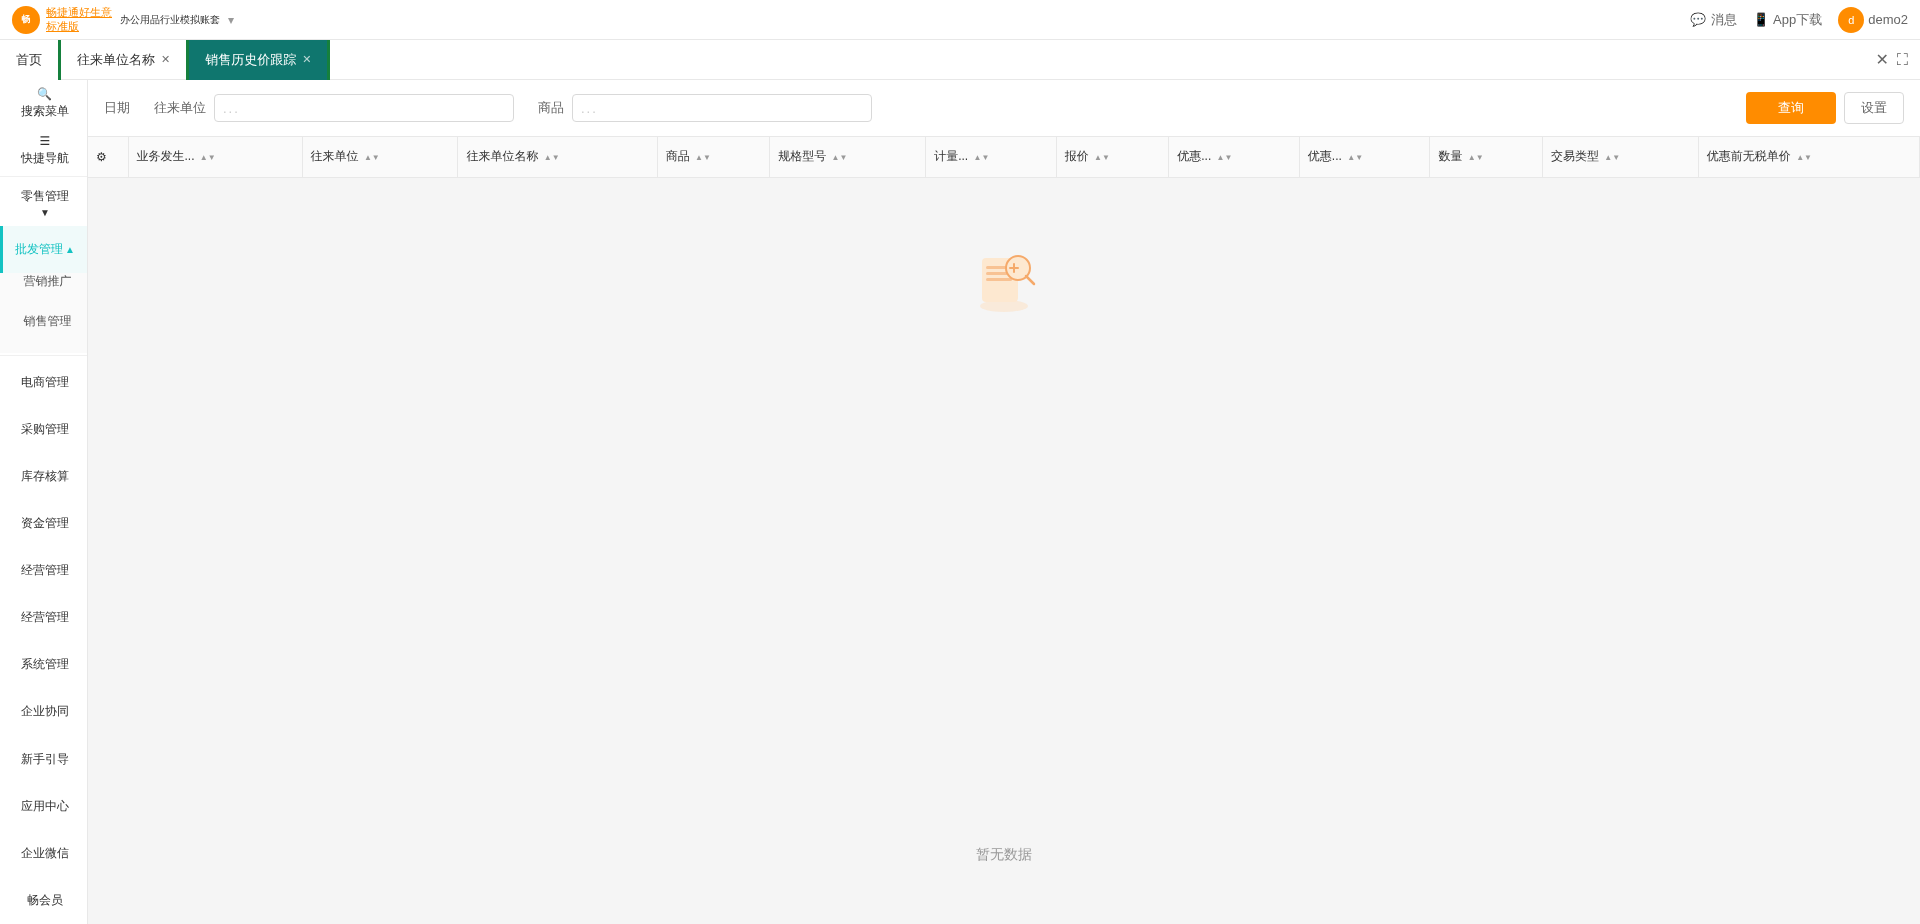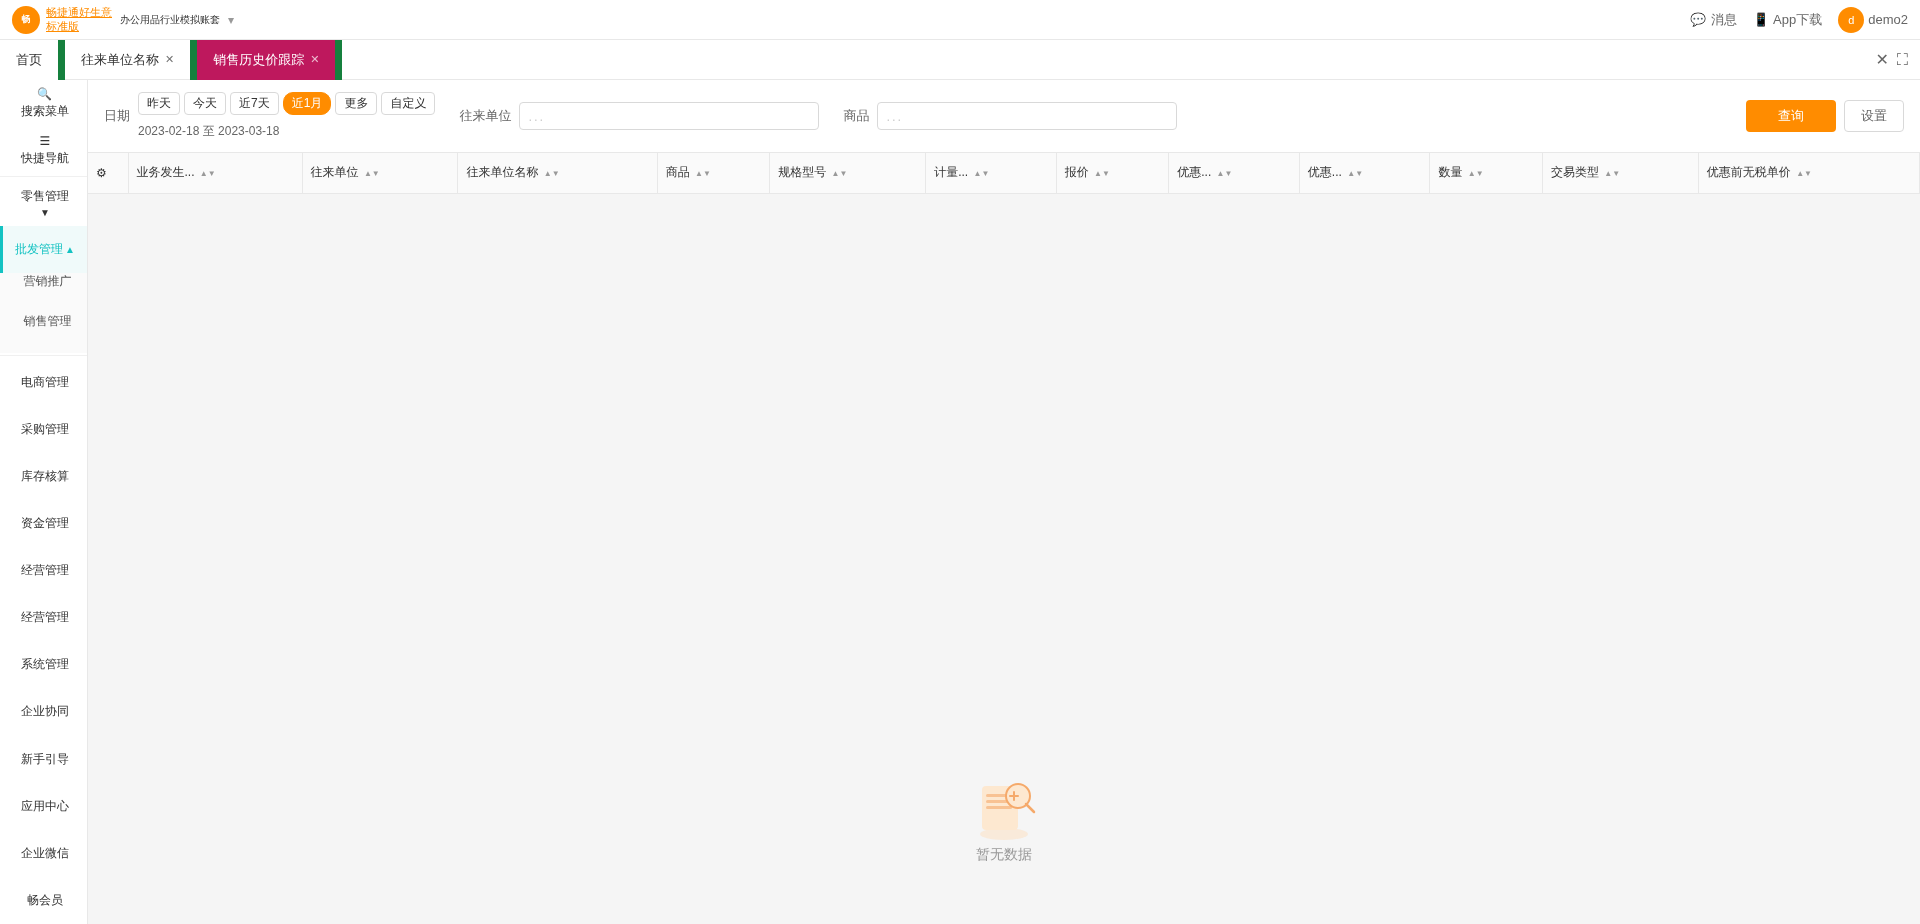--- a/index.html
+++ b/index.html
@@ -12,22 +12,22 @@
     .logo-circle { width: 28px; height: 28px; background: #ff8c00; border-radius: 50%; display: flex; align-items: center; justify-content: center; color: white; font-size: 10px; font-weight: bold; }
     .logo-text { font-size: 11px; color: #ff8c00; line-height: 1.2; text-decoration: underline; }
     .topbar-title { font-size: 10px; color: #333; margin-left: 0; }
     .topbar-dropdown { color: #999; font-size: 12px; cursor: pointer; }
     .topbar-right { display: flex; align-items: center; gap: 16px; color: #666; font-size: 13px; }
     .topbar-right-item { display: flex; align-items: center; gap: 4px; cursor: pointer; }
     .avatar { width: 26px; height: 26px; border-radius: 50%; background: #ff8c00; display: flex; align-items: center; justify-content: center; color: white; font-size: 11px; }
 
     
     .tabbar { height: 40px; background: #fff; display: flex; align-items: center; padding: 0; border-bottom: 1px solid #e8e8e8; flex-shrink: 0; }
-    .tab { height: 40px; display: flex; align-items: center; padding: 0 16px; cursor: pointer; font-size: 13px; color: #333; border-right: 7px solid #15803d; gap: 6px; position: relative; }
-    .tab.active { background: #be185d; color: white; }
+    .tab { height: 40px; display: flex; align-items: center; padding: 0 16px; cursor: pointer; font-size: 13px; color: #333; border-right: 3px solid #15803d; gap: 6px; position: relative; }
+    .tab.active { background: #0f766e; color: white; }
     .tab.home { background: #fff; color: #333; }
     .tab-close { font-size: 11px; cursor: pointer; opacity: 0.7; }
     .tab.active .tab-close { color: white; }
     .tabbar-actions { margin-left: auto; display: flex; align-items: center; gap: 8px; padding-right: 12px; }
     .tabbar-action-btn { background: none; border: none; cursor: pointer; color: #666; font-size: 16px; }
 
     
     .main-layout { display: flex; flex: 1; overflow: hidden; }
 
     
@@ -63,21 +63,21 @@
     .filter-actions { display: flex; gap: 8px; margin-left: auto; }
     .btn-query { background: #ff8c00; color: white; border: none; padding: 6px 32px; border-radius: 4px; cursor: pointer; font-size: 13px; }
     .btn-settings { background: #fff; color: #666; border: 1px solid #d9d9d9; padding: 6px 16px; border-radius: 4px; cursor: pointer; font-size: 13px; }
     .filter-date-section { display: flex; flex-direction: column; gap: 4px; }
     .data-table { width: 100%; border-collapse: collapse; }
     .data-table th { height: 40px; background: #fafafa; border-bottom: 1px solid #e8e8e8; border-right: 1px solid #e8e8e8; padding: 0 8px; font-size: 12px; color: #333; font-weight: normal; text-align: left; white-space: nowrap; position: sticky; top: 0; z-index: 1; }
     .data-table th .sort-icons { display: inline-flex; flex-direction: column; margin-left: 2px; font-size: 8px; color: #999; cursor: pointer; }
     .th-gear { width: 40px; text-align: center; }
 
     
-    .empty-state { flex: 1; display: flex; flex-direction: column; align-items: center; justify-content: flex-end; gap: 0; padding: 60px; }
+    .empty-state { flex: 1; display: flex; flex-direction: column; align-items: center; justify-content: space-between; gap: 0; padding: 60px; }
     .empty-text { color: #999; font-size: 14px; }
 
     
     .table-wrapper { flex: 1; overflow: hidden; display: flex; flex-direction: column; }
     .table-scroll { overflow-x: auto; }
   </style>
 </head>
 <body>
 
 <div class="topbar">
@@ -196,31 +196,20 @@
     </div>
   </div>
 
   <div class="content">
 
 
     <div class="filter-bar">
       <div class="filter-row">
         <div class="filter-item">
           <span class="filter-label">日期</span>
-          <div class="filter-date-section">
-            <div class="date-buttons">
-              <button class="date-btn">昨天</button>
-              <button class="date-btn">今天</button>
-              <button class="date-btn">近7天</button>
-              <button class="date-btn active">近1月</button>
-              <button class="date-btn">更多</button>
-              <button class="date-btn">自定义</button>
-            </div>
-            <div class="date-range">2023-02-18 至 2023-03-18</div>
-          </div>
         </div>
         <div class="filter-item">
           <span class="filter-label">往来单位</span>
           <div class="filter-input filter-input-wide">
             <span style="color:#ccc;letter-spacing:2px;">...</span>
           </div>
         </div>
         <div class="filter-item">
           <span class="filter-label">商品</span>
           <div class="filter-input filter-input-wide">

